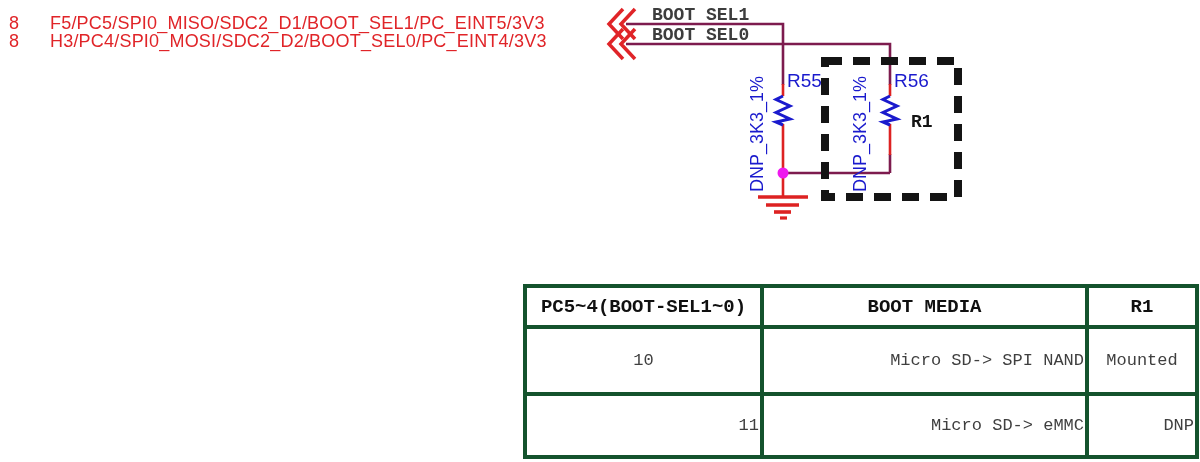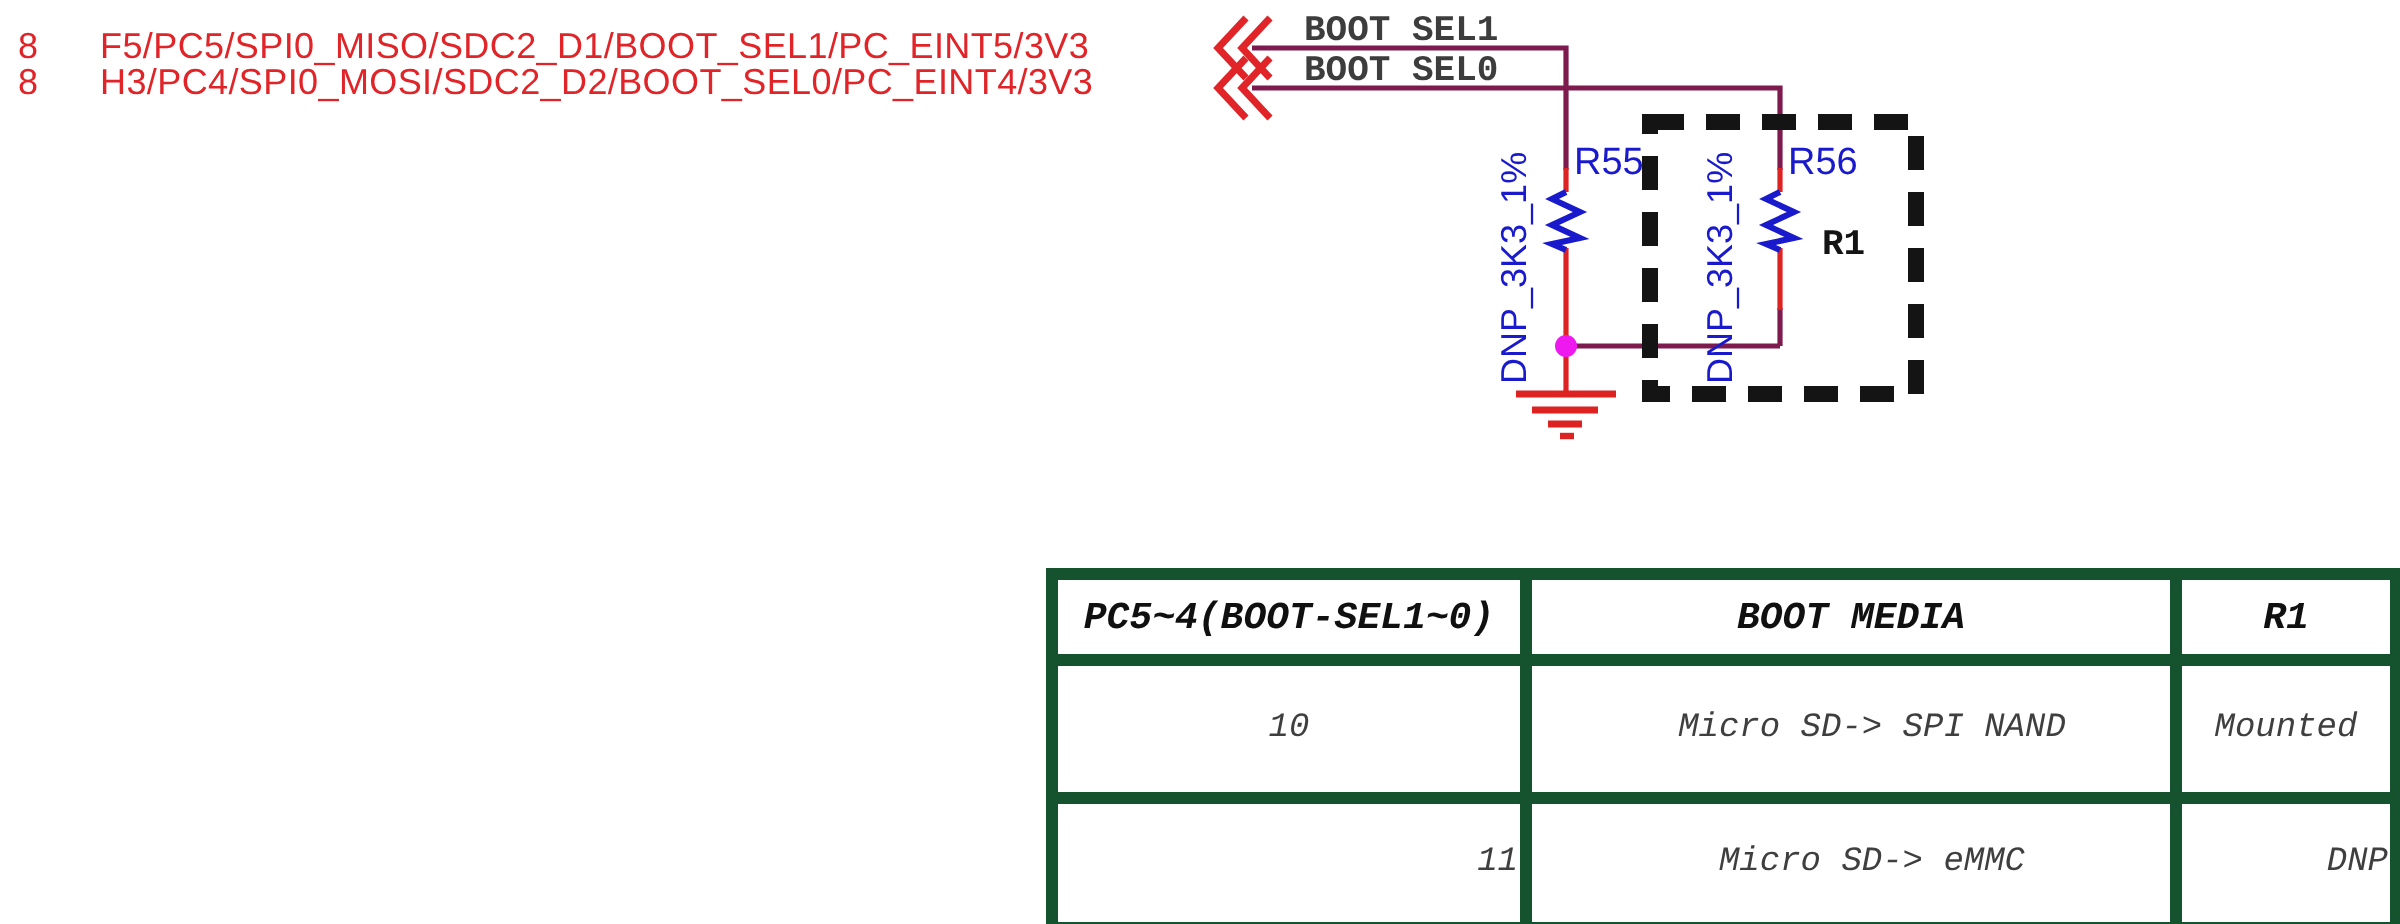--- a/index.html
+++ b/index.html
@@ -17,28 +17,28 @@
   
   svg.schem{position:absolute;left:0;top:0;}
   .net-label{font-family:"Liberation Mono",monospace;font-size:18px;font-weight:600;fill:#3d3d3d;}
   .ref-label{font-family:"Liberation Sans",sans-serif;font-size:19px;fill:#1a1acd;}
   .val-label{font-family:"Liberation Sans",sans-serif;font-size:18px;fill:#1a1acd;}
   .box-label{font-family:"Liberation Mono",monospace;font-size:18px;font-weight:bold;fill:#141414;}
 
   
   table.boot{position:absolute;left:523px;top:284px;width:672px;
              border-collapse:collapse;table-layout:fixed;background:#fff;}
-  table.boot th,table.boot td{border:6px solid #14532d;overflow:hidden;white-space:pre;font-style:italic;}
+  table.boot th,table.boot td{border:4px solid #14532d;overflow:hidden;white-space:pre;}
   table.boot th{height:35px;font-family:"Liberation Mono",monospace;font-size:19px;
                 font-weight:bold;color:#101010;text-align:center;}
   table.boot td{font-family:"Liberation Mono",monospace;font-size:17px;color:#3f3f3f;
                 text-align:center;vertical-align:middle;}
   tr.row1 td{height:61px;}
   tr.row2 td{height:57px;text-align:right;}
-  table.boot td.media{text-align:center;padding-left:22px;}
+  table.boot td.media{text-align:right;padding-left:22px;}
 </style>
 </head>
 <body>
 
 <div class="canvas">
 
   <div class="pin-row pin-row1">
     <span class="pin-num">8</span>
     <span class="pin-label">F5/PC5/SPI0_MISO/SDC2_D1/BOOT_SEL1/PC_EINT5/3V3</span>
   </div>

